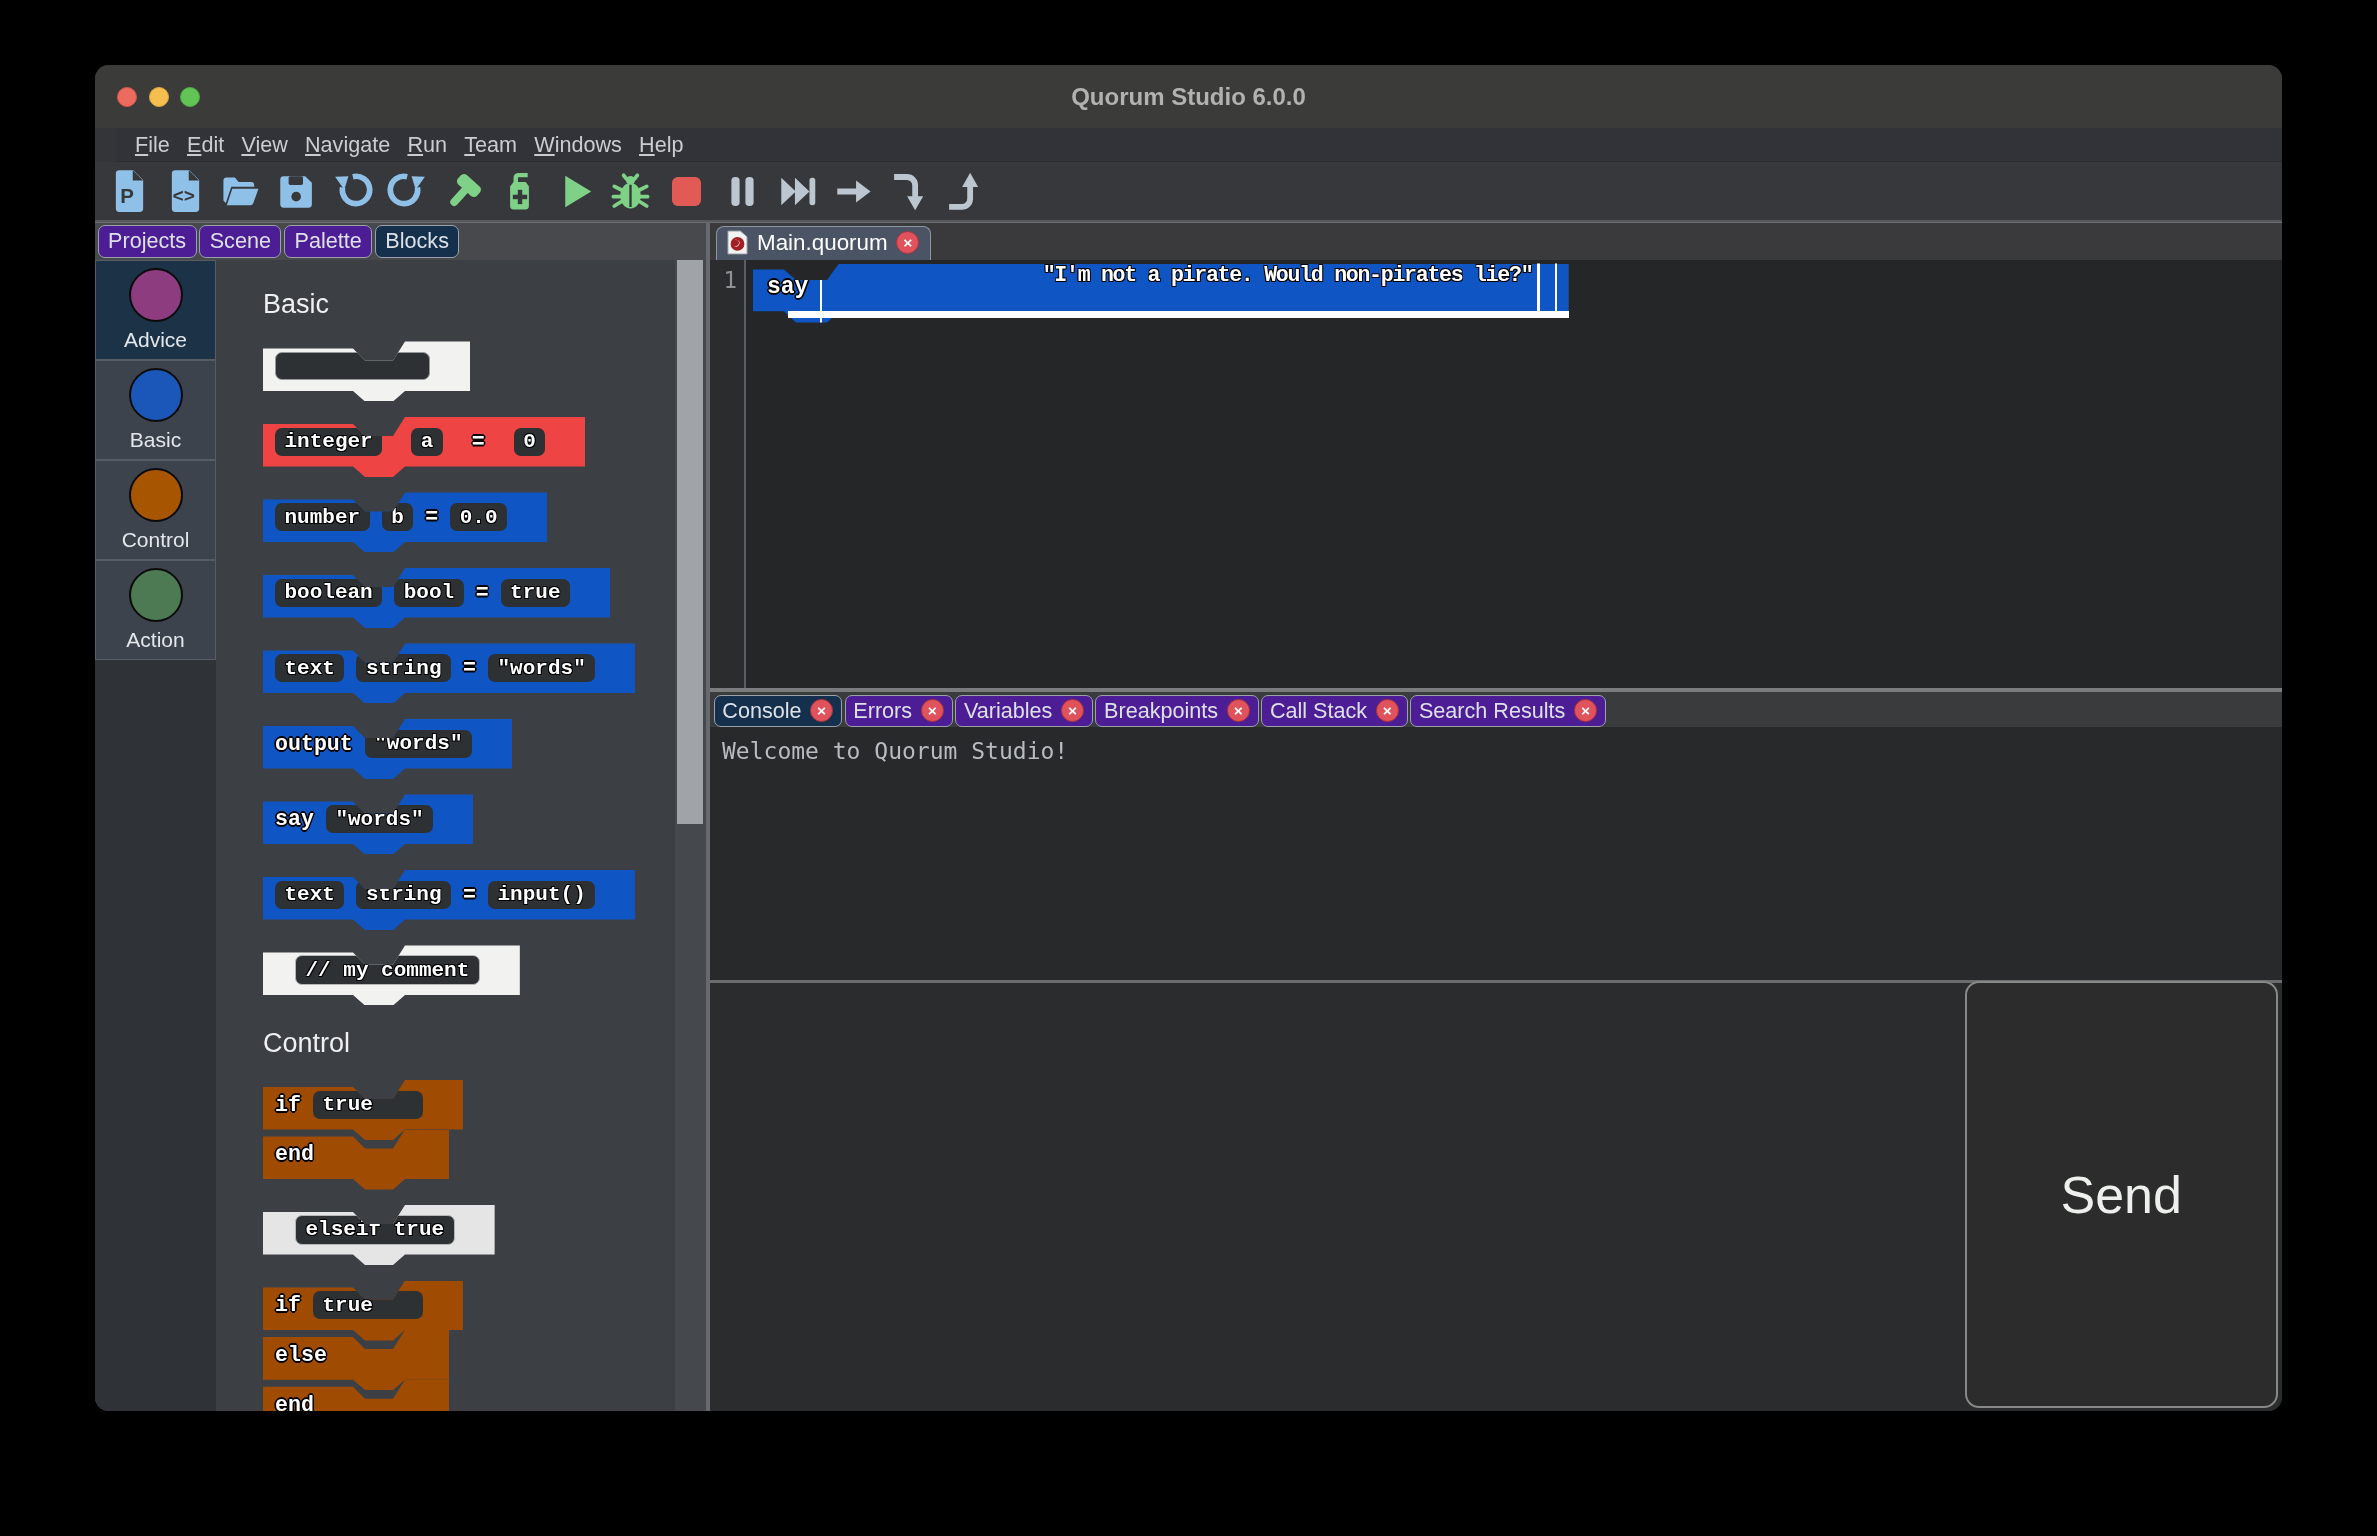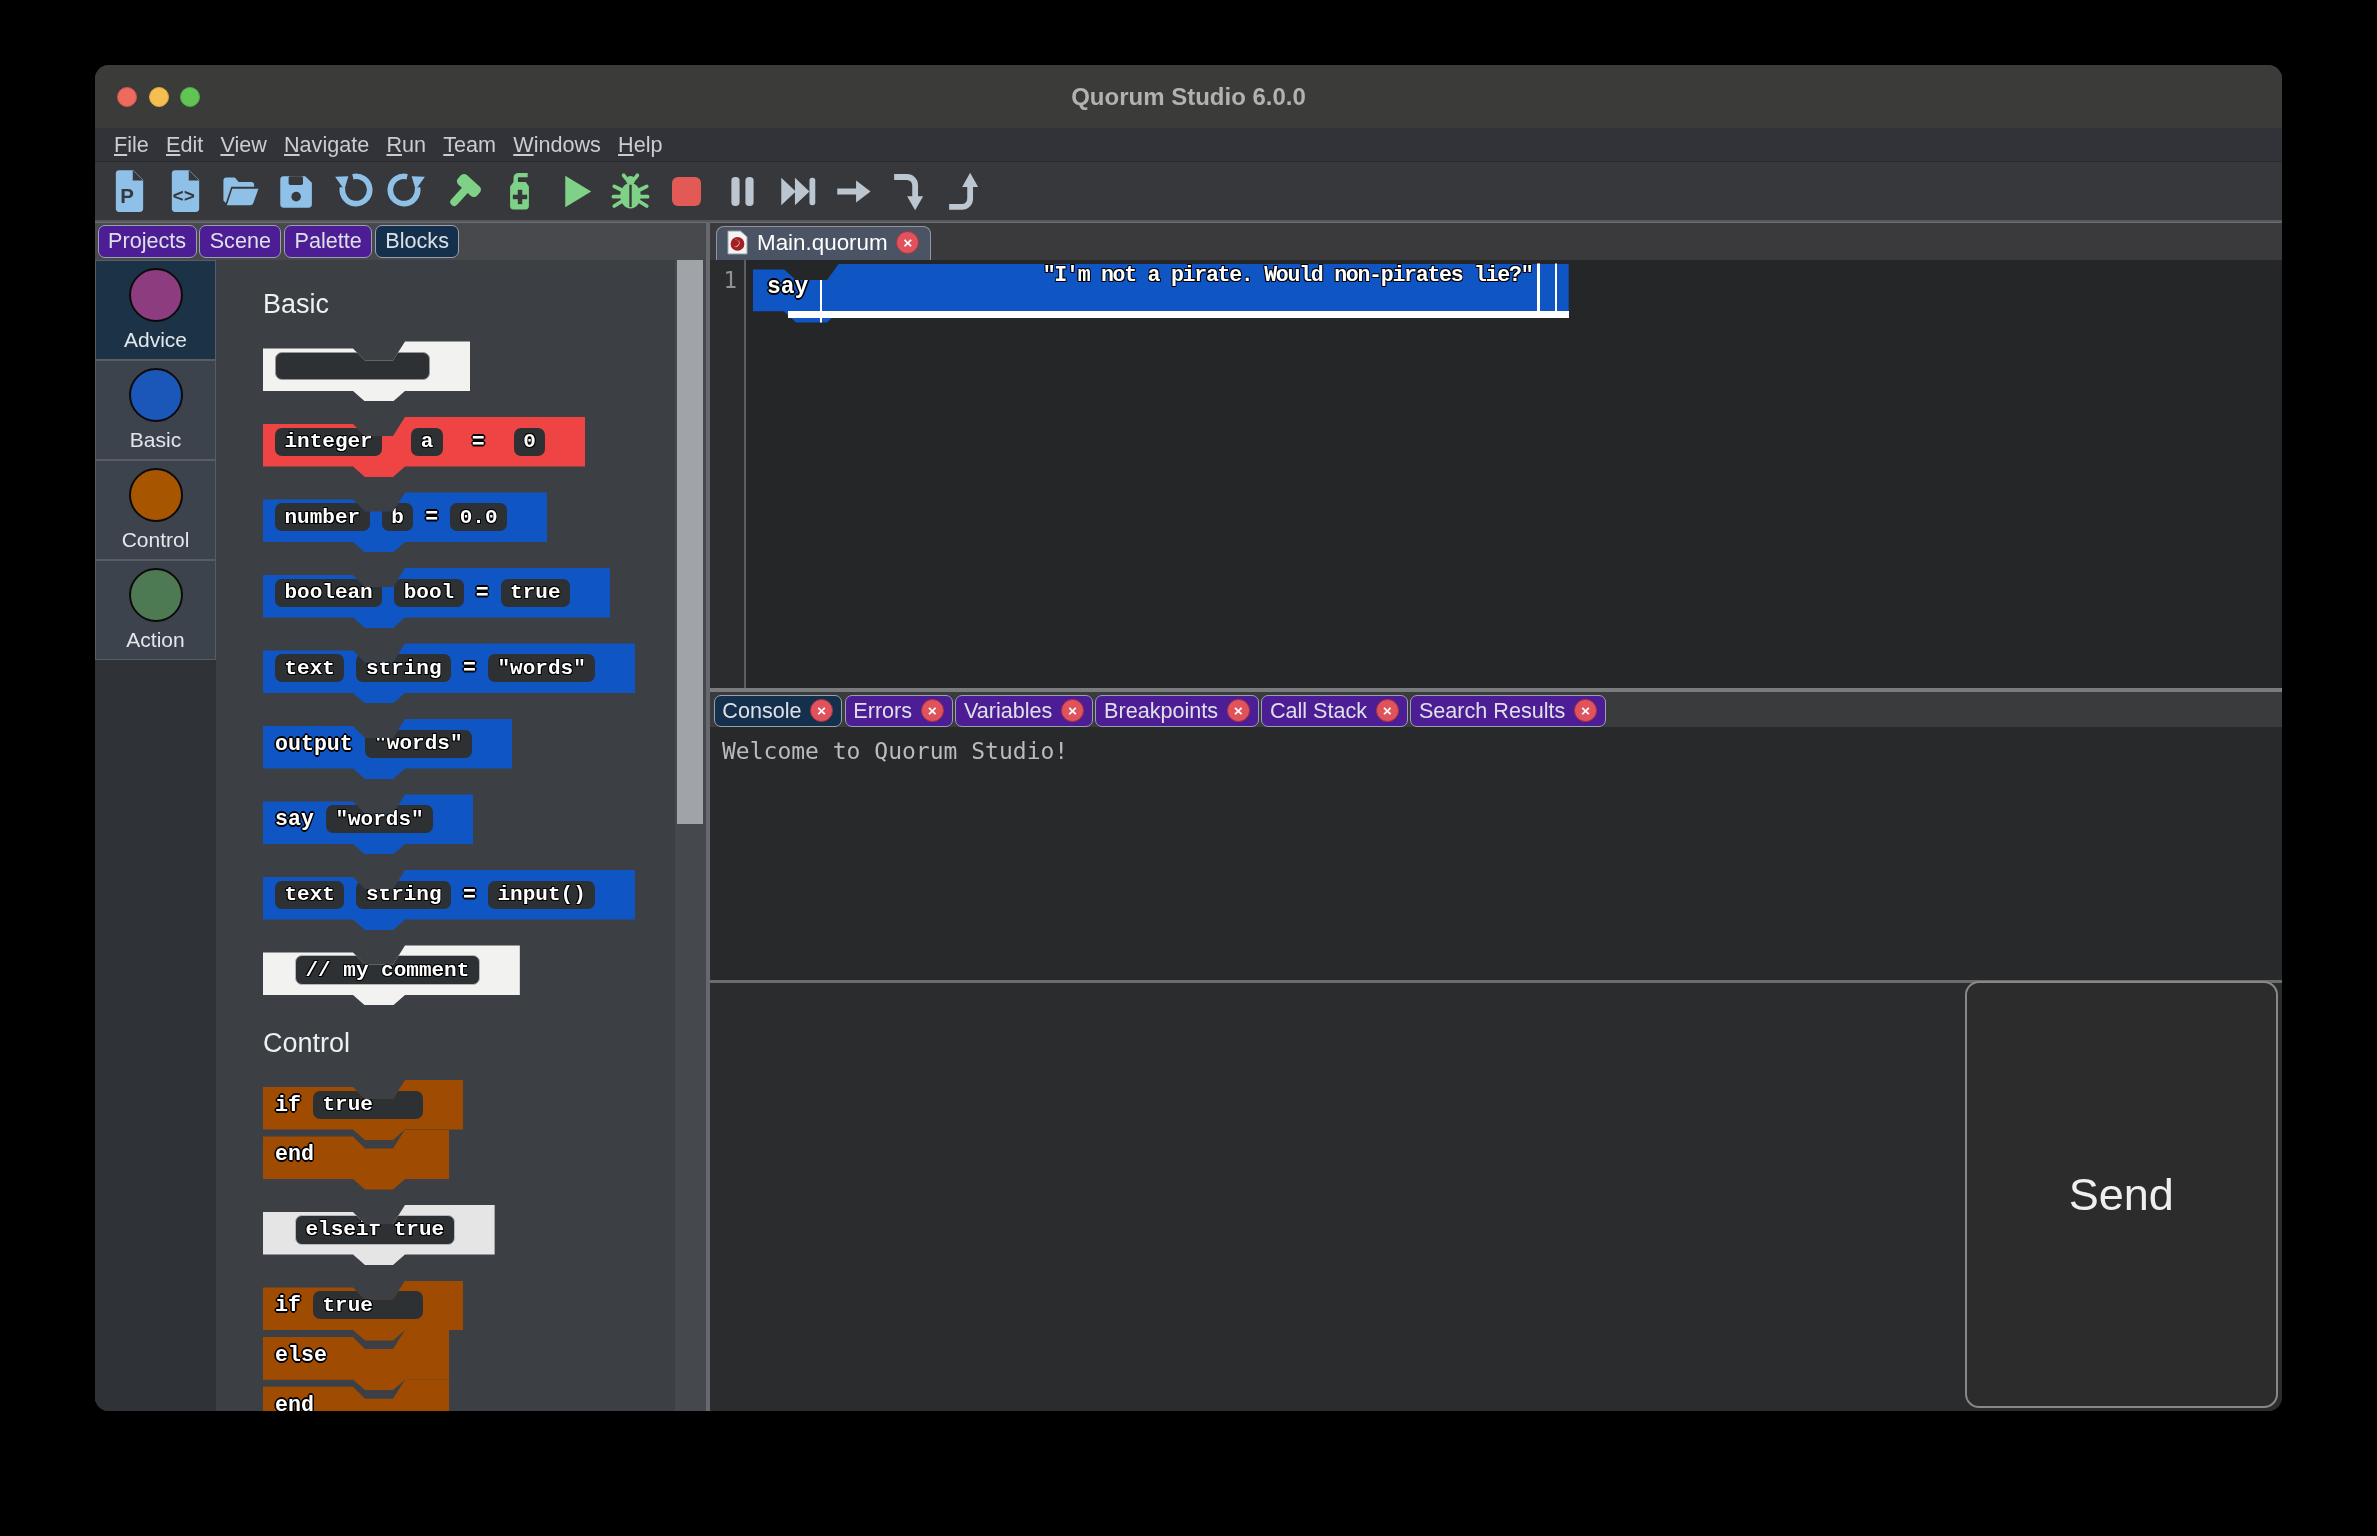--- a/index.html
+++ b/index.html
@@ -16,21 +16,21 @@
   .light { width:20px; height:20px; border-radius:50%; }
   .light.red { background:#ed6a5f; border:0.9px solid #d55449; }
   .light.yellow { background:#f4bf4f; border:0.9px solid #dba93d; }
   .light.green { background:#61c454; border:0.9px solid #4dab41; }
   .win-title { position:absolute; left:0; right:0; top:0; height:100%;
                display:flex; align-items:center; justify-content:center;
                color:#b2b2b0; font-size:24px; font-weight:bold; }
 
   
   .menubar { height:34px; background:#323338; display:flex; align-items:center;
-             padding-left:10.4px; border-bottom:1.7px solid #2a2b2e; flex:0 0 auto; }
+             padding-left:10.4px; border-bottom:1.7px solid #2a2b2e; flex:0 0 auto;margin-left:21px; }
   .menu-item { display:inline-block; padding:0 8.6px; font-size:21.6px; color:#c9cdd1; cursor:default; }
   .menu-item::first-letter { text-decoration:underline; }
 
   
   .toolbar { height:60px; background:#37383b; display:flex; align-items:center;
              padding-left:14px; gap:14.7px; border-bottom:2.6px solid #56585c; flex:0 0 auto; }
   .tool-icon { width:41px; height:45px; display:flex; align-items:center; justify-content:center; }
   .tool-icon svg { width:100%; height:100%; }
 
   
@@ -119,21 +119,21 @@
   .h-splitter { height:4.3px; background:#7a7c7e; flex:0 0 auto; }
   .bottom-tabbar { height:35px; background:#3a3b3d; display:flex; align-items:flex-end;
                    padding-left:3.5px; gap:2.6px; flex:0 0 auto; }
   .bottom-tabbar .ui-tab { border-radius:7px; padding:1.7px 7.8px 2.6px; }
   .console { height:253px; background:#28292b; color:#b6bcc0; flex:0 0 auto;
              font-family:"DejaVu Sans Mono", monospace; font-size:23px; padding:10.4px 12px; }
   .input-row { flex:1; background:#2a2c2d; border-top:3.5px solid #6a6c6e; position:relative; display:flex; }
   .console-input { flex:1; }
   .send-btn { position:absolute; right:4.3px; top:-1.7px; bottom:2.6px; width:313px;
               background:#2b2c2b; border:2.6px solid #878987; border-radius:14px;
-              color:#eef0ee; font-size:45px; display:flex; align-items:center; justify-content:center;margin-left:23px; }
+              color:#eef0ee; font-size:52px; display:flex; align-items:center; justify-content:center;margin-left:23px; }
 </style>
 </head>
 <body>
 
 <div class="stage">
   <div class="window">
 
     <div class="titlebar">
       <div class="lights">
         <div class="light red"></div>

